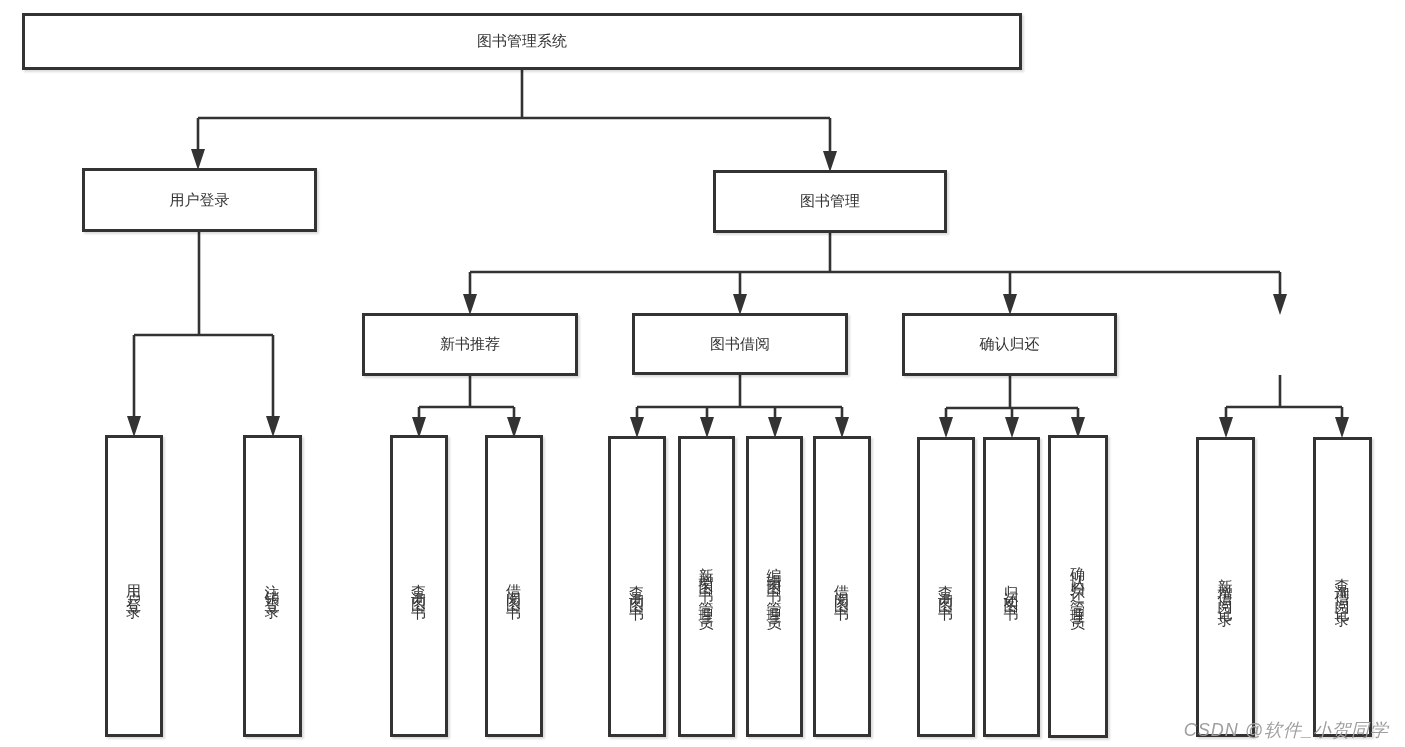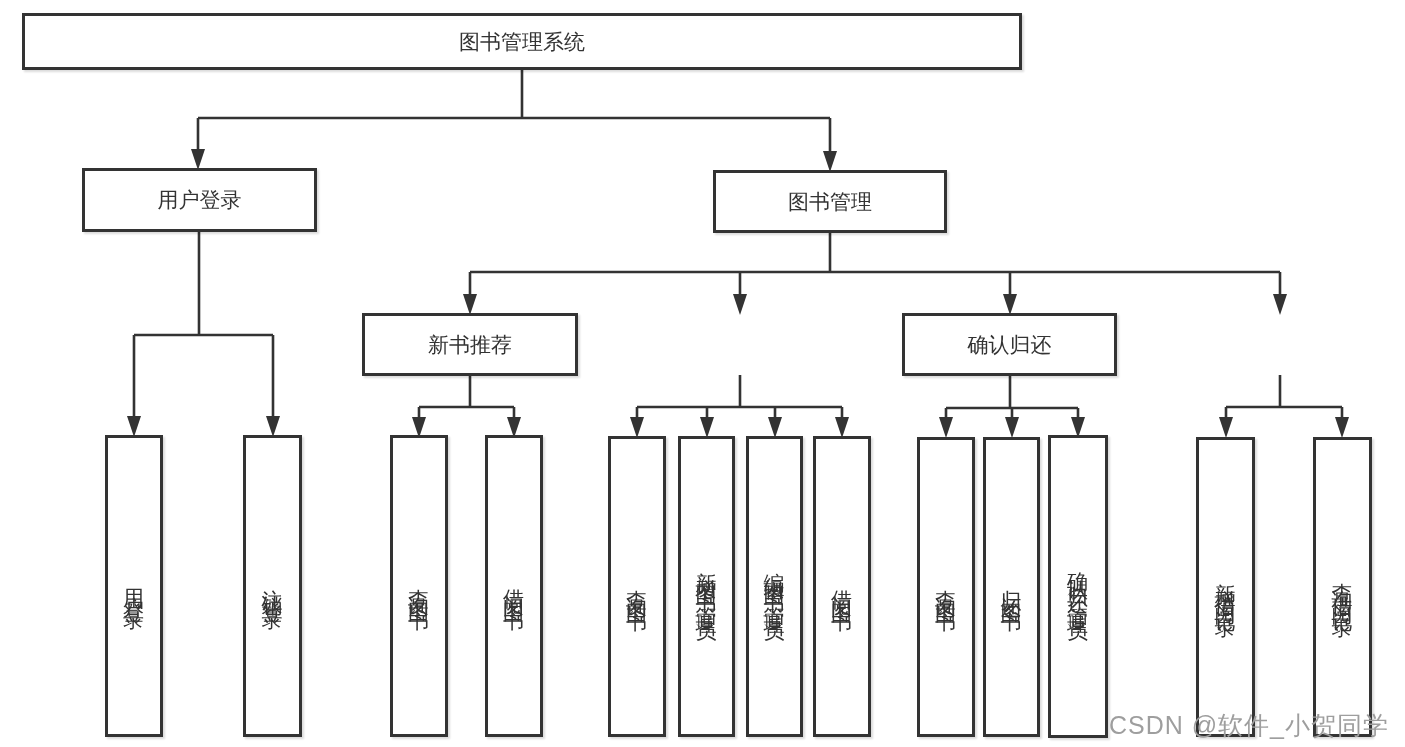--- a/index.html
+++ b/index.html
@@ -25,37 +25,38 @@
   }
   .node {
     position: absolute;
     box-sizing: border-box;
     border: 3px solid var(--line);
     background: #ffffff;
     color: var(--text);
     display: flex;
     align-items: center;
     justify-content: center;
-    font-size: 21px;
+    font-size: 15px;
     box-shadow: 2px 2px 2px rgba(0,0,0,0.14);
     white-space: nowrap;
   }
   .vbox {
     writing-mode: vertical-rl;
     letter-spacing: 7px;
     line-height: 1.0;
     white-space: normal;
   }
   .watermark {
     position: absolute;
     right: 16px;
     bottom: 5px;
-    font-size: 25px;
+    font-size: 18px;
     color: var(--watermark);
     letter-spacing: 1px;
+    font-style: italic;
   }
 </style>
 </head>
 <body>
 
 <div class="stage">
 
   <svg class="wires" viewBox="0 0 1405 747" xmlns="http://www.w3.org/2000/svg">
     <g stroke="currentColor" stroke-width="2.6" fill="none">
 
@@ -95,20 +96,21 @@
       <polygon points="1335,417 1349,417 1342,438"></polygon>
     </g>
   </svg>
 
   <div class="node" style="left:22px; top:13px; width:1000px; height:57px;">图书管理系统</div>
 
   <div class="node" style="left:82px; top:168px; width:235px; height:64px;">用户登录</div>
   <div class="node" style="left:713px; top:170px; width:234px; height:63px;">图书管理</div>
 
   <div class="node" style="left:362px; top:313px; width:216px; height:63px;">新书推荐</div>
+  <div class="node" style="left:632px; top:313px; width:216px; height:62px;">图书借阅</div>
   <div class="node" style="left:902px; top:313px; width:215px; height:63px;">确认归还</div>
 
   <div class="node vbox" style="left:105px; top:435px; width:58px; height:302px;">用户登录</div>
   <div class="node vbox" style="left:243px; top:435px; width:59px; height:302px;">注销登录</div>
 
   <div class="node vbox" style="left:390px; top:435px; width:58px; height:302px;">查询图书</div>
   <div class="node vbox" style="left:485px; top:435px; width:58px; height:302px;">借阅图书</div>
 
   <div class="node vbox" style="left:608px; top:436px; width:58px; height:301px;">查询图书</div>
   <div class="node vbox" style="left:678px; top:436px; width:57px; height:301px;">新增图书（管理员）</div>

